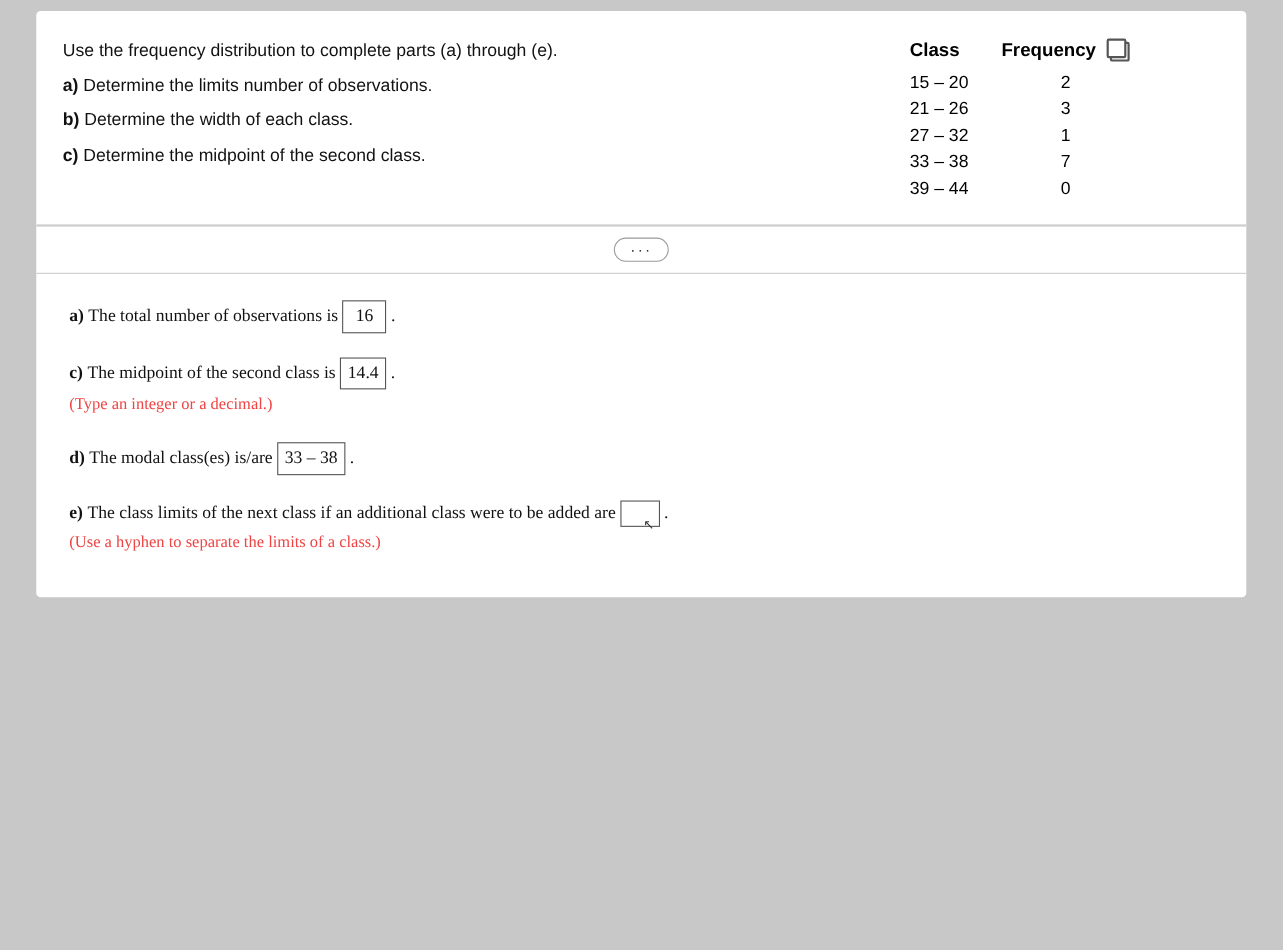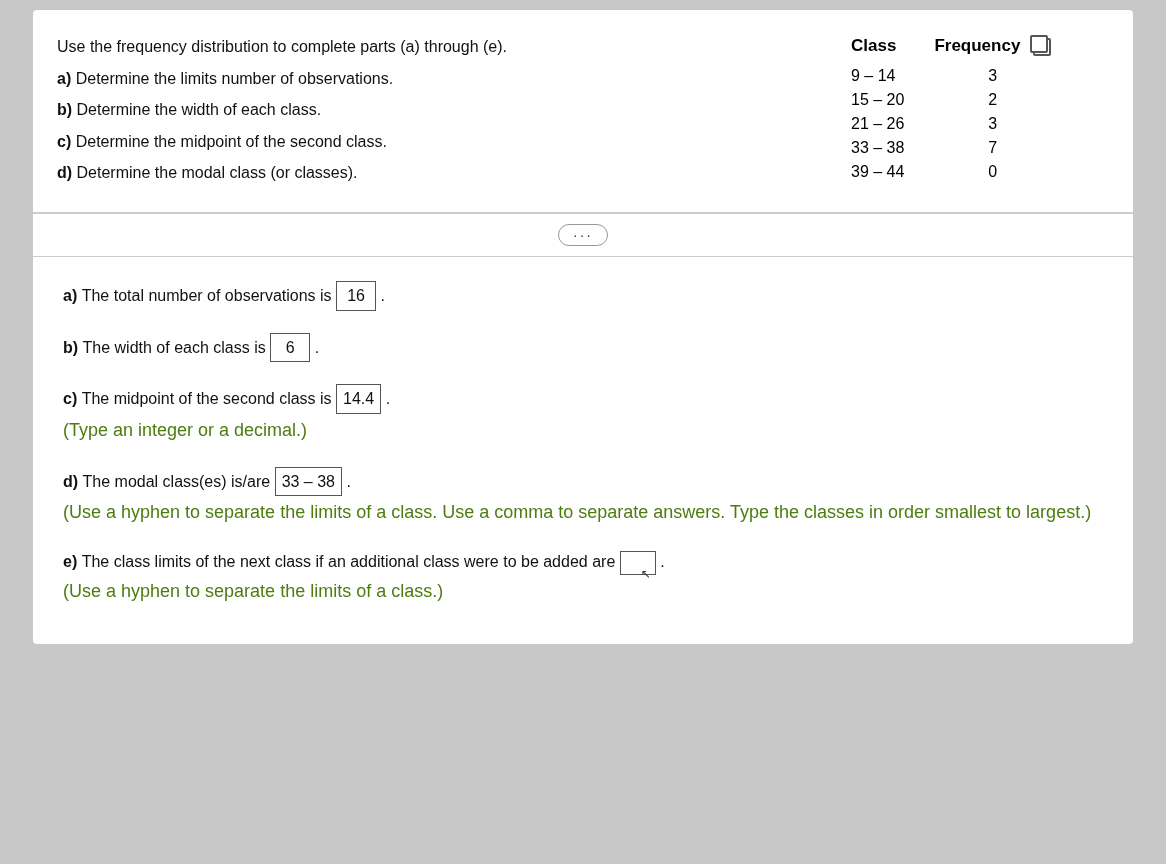--- a/index.html
+++ b/index.html
@@ -21,21 +21,21 @@
     .main-container {
       background: #ffffff;
       width: 1100px;
       margin: 10px auto;
       border-radius: 4px;
       overflow: hidden;
     }
 
     .top-section {
       display: flex;
-      padding: 24px 22px 20px 24px;
+      padding: 24px 46px 20px 24px;
       border-bottom: 2px solid #cccccc;
       gap: 32px;
     }
 
     .problem-text {
       flex: 1;
       font-size: 16px;
       line-height: 1.6;
       color: #111;
     }
@@ -131,40 +131,41 @@
 
     .answers-section {
       padding: 24px 30px 30px 30px;
     }
 
     .answer-row {
       margin-bottom: 22px;
       font-size: 16px;
       line-height: 1.6;
       color: #111;
+      font-family: Liberation Serif, serif;
     }
 
     .answer-row .part-bold {
       font-weight: bold;
     }
 
     .answer-box {
       display: inline-block;
       border: 1px solid #555;
       min-width: 40px;
       padding: 1px 6px;
       text-align: center;
       font-size: 16px;
       background: white;
       vertical-align: baseline;
     }
 
     .sub-note {
-      font-size: 18px;
-      color: #4d7c0f;
+      font-size: 15px;
+      color: #ef4444;
       margin-top: 2px;
     }
 
     .part-e-row {
       margin-bottom: 8px;
     }
 
     .empty-input-box {
       display: inline-block;
       border: 1px solid #555;
@@ -203,49 +204,45 @@
         <span>Determine the limits number of observations.</span>
       </p>
       <p>
         <span class="part-label">b) </span>
         <span>Determine the width of each class.</span>
       </p>
       <p>
         <span class="part-label">c) </span>
         <span>Determine the midpoint of the second class.</span>
       </p>
-      <p>
-        <span class="part-label">d) </span>
-        <span>Determine the modal class (or classes).</span>
-      </p>
     </div>
 
     <div class="frequency-table">
       <table class="freq-table">
         <thead>
           <tr>
             <th>Class</th>
             <th>
               <span>Frequency</span>
               <span class="copy-icon"></span>
             </th>
           </tr>
         </thead>
         <tbody id="freq-table-body">
-        <tr>
-              <td>9 – 14</td>
-              <td style="text-align: center;">3</td>
-            </tr>
             <tr>
               <td>15 – 20</td>
               <td style="text-align: center;">2</td>
             </tr>
             <tr>
               <td>21 – 26</td>
               <td style="text-align: center;">3</td>
+            </tr>
+            <tr>
+              <td>27 – 32</td>
+              <td style="text-align: center;">1</td>
             </tr>
             <tr>
               <td>33 – 38</td>
               <td style="text-align: center;">7</td>
             </tr>
             <tr>
               <td>39 – 44</td>
               <td style="text-align: center;">0</td>
             </tr>
           </tbody>
@@ -260,44 +257,36 @@
   <div class="answers-section">
 
     <div class="answer-row">
       <span class="part-bold">a) </span>
       <span>The total number of observations is</span>
       <span> </span>
       <span class="answer-box">16</span>
       <span>.</span>
     </div>
 
-    <div class="answer-row">
-      <span class="part-bold">b) </span>
-      <span>The width of each class is</span>
-      <span> </span>
-      <span class="answer-box">6</span>
-      <span>.</span>
-    </div>
 
     <div class="answer-row">
       <span class="part-bold">c) </span>
       <span>The midpoint of the second class is</span>
       <span> </span>
       <span class="answer-box">14.4</span>
       <span>.</span>
       <div class="sub-note">(Type an integer or a decimal.)</div>
     </div>
 
     <div class="answer-row">
       <span class="part-bold">d) </span>
       <span>The modal class(es) is/are</span>
       <span> </span>
       <span class="answer-box">33 – 38</span>
       <span>.</span>
-      <div class="sub-note">(Use a hyphen to separate the limits of a class. Use a comma to separate answers. Type the classes in order smallest to largest.)</div>
     </div>
 
     <div class="answer-row part-e-row">
       <span class="part-bold">e) </span>
       <span>The class limits of the next class if an additional class were to be added are</span>
       <span> </span>
       <span class="empty-input-box">
         <span class="cursor-indicator"></span>
       </span>
       <span>.</span>

